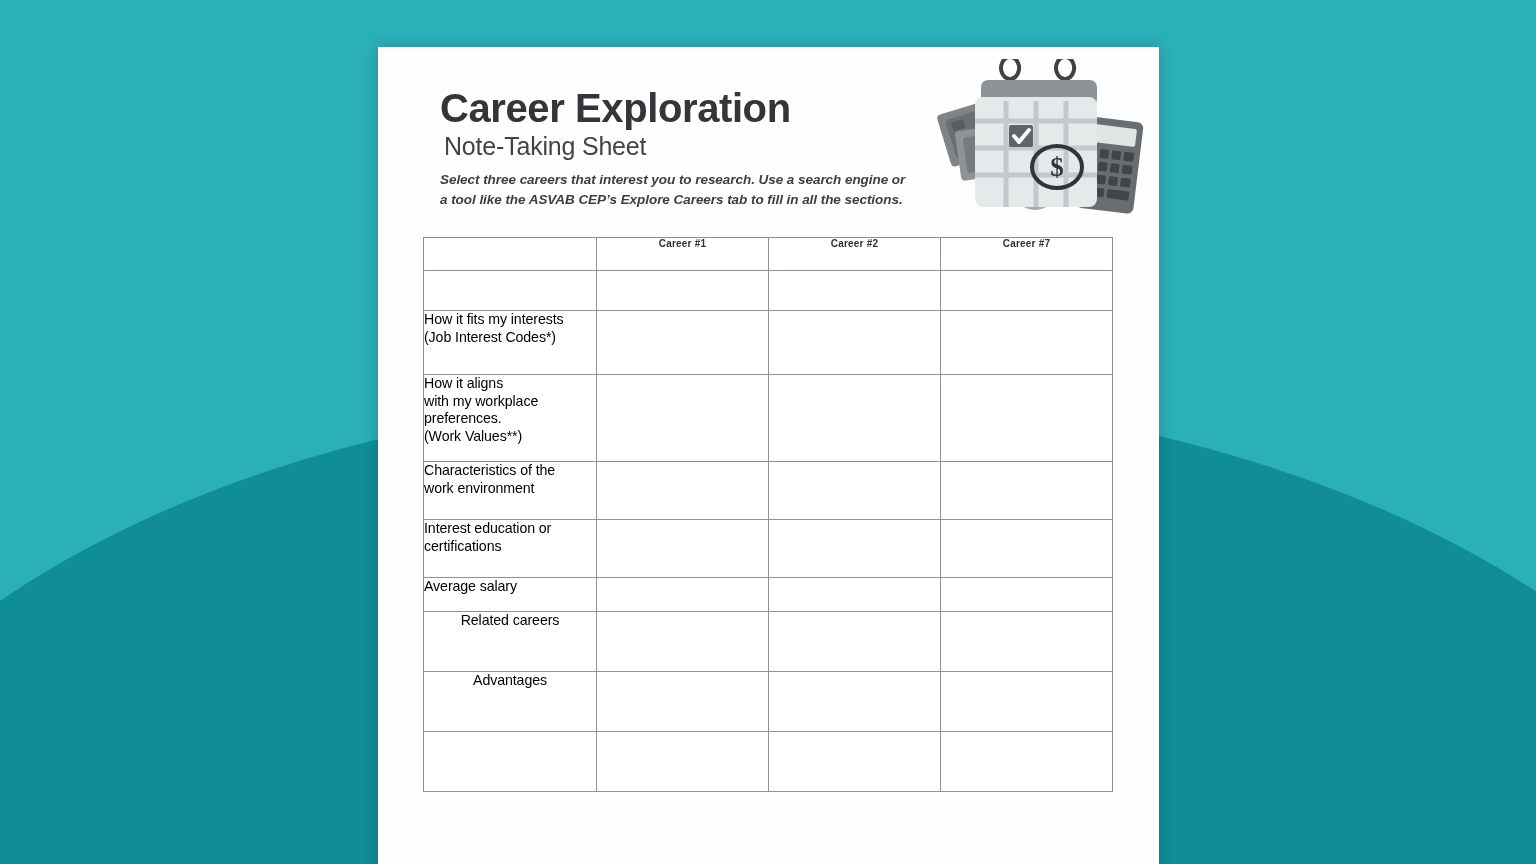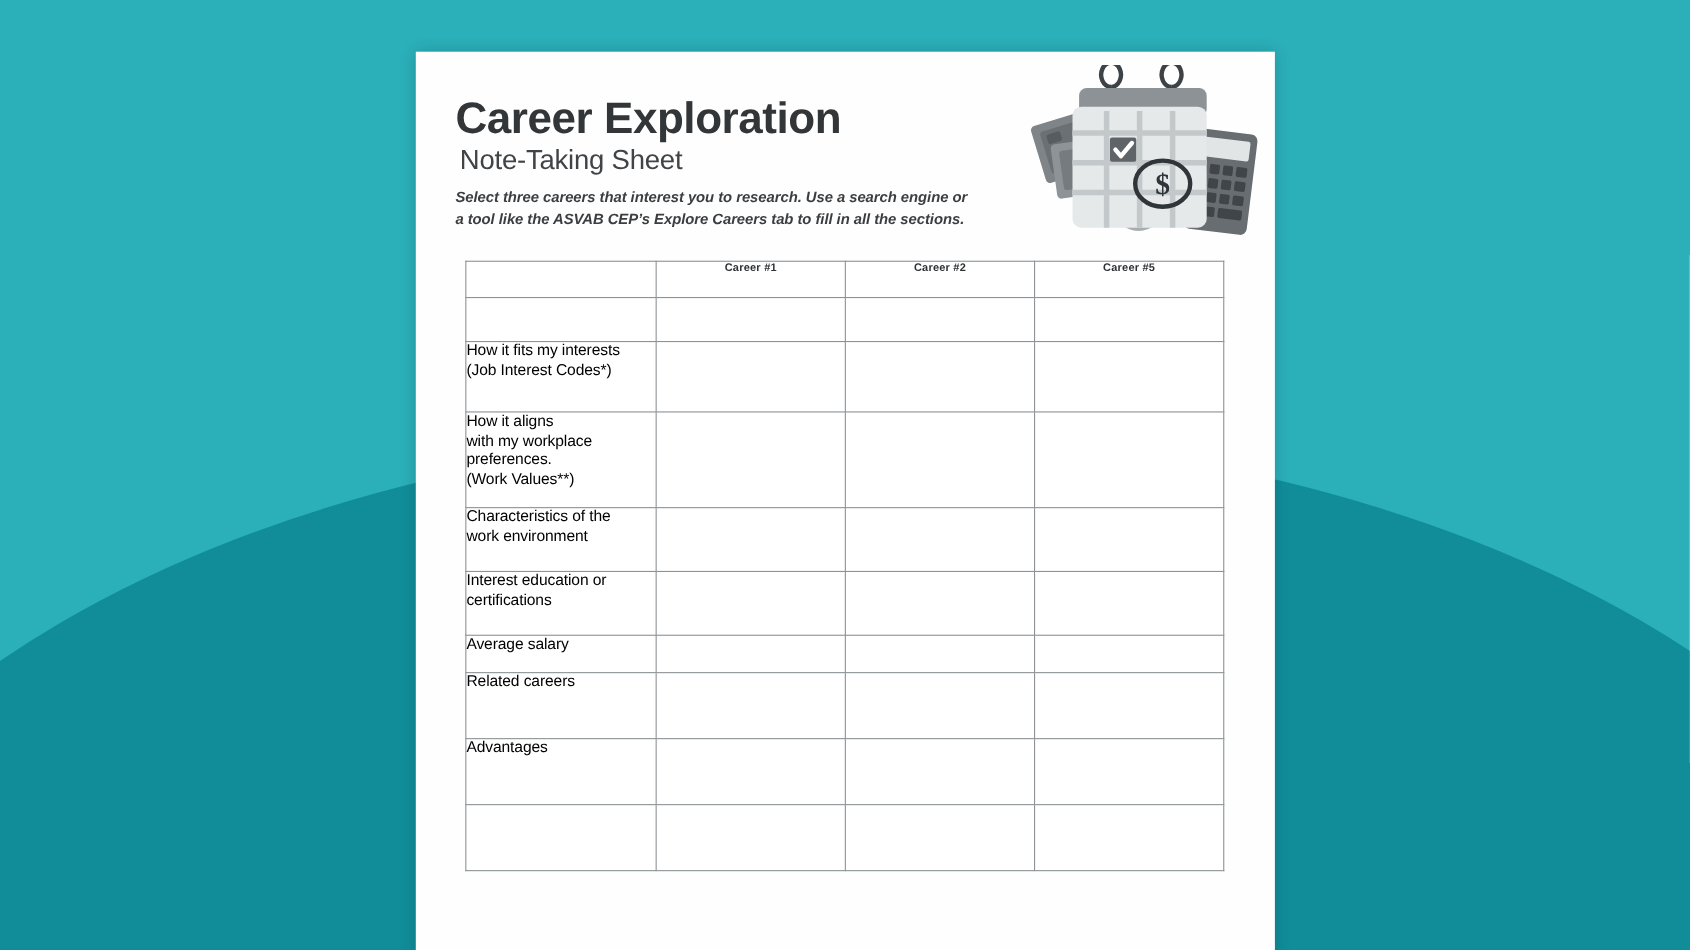--- a/index.html
+++ b/index.html
@@ -43,21 +43,21 @@
     top: 47px;
     width: 781px;
     height: 900px;
     background: #FEFEFE;
     box-shadow: 0 0 14px rgba(0,0,0,0.18);
     overflow: hidden;
   }
 
   .page-inner {
     position: absolute;
-    left: 36px;
+    left: 62px;
     top: 40px;
     right: 45px;
   }
 
   .title {
     font-size: 40px;
     font-weight: 800;
     color: #333638;
     letter-spacing: -0.4px;
     line-height: 1.06;
@@ -139,21 +139,21 @@
     line-height: 1.24;
     letter-spacing: -0.1px;
   }
   td.row-label span { display: block; }
   td.row-cell { }
 
   .h-tall   { height: 63px; }
   .h-xtall  { height: 86px; }
   .h-med    { height: 57px; }
   .h-short  { height: 33px; }
-  .h-reg    { height: 59px; }
+  .h-reg    { height: 59px; text-align: center; }
 </style>
 </head>
 <body>
 
 <div id="bg-wrap">
   <div class="bg-base"></div>
   <div class="bg-arc"></div>
 </div>
 
 <div id="page">
@@ -248,21 +248,21 @@
       <col class="col-label">
         <col class="col-career">
         <col class="col-career">
         <col class="col-career">
     </colgroup>
     <thead>
       <tr>
         <th class="corner-blank"></th>
         <th class="career-head">Career #1</th>
         <th class="career-head">Career #2</th>
-        <th class="career-head">Career #5</th>
+        <th class="career-head">Career #7</th>
       </tr>
     </thead>
     <tbody>
 
       <tr>
         <td class="entry-blank"></td>
         <td class="entry-cell"></td>
         <td class="entry-cell"></td>
         <td class="entry-cell"></td>
       </tr>

